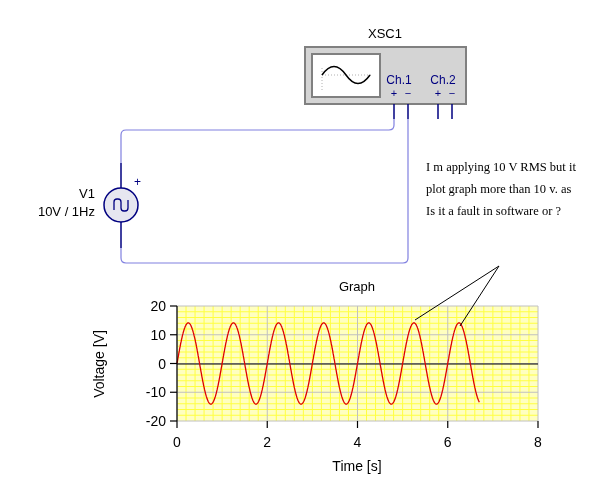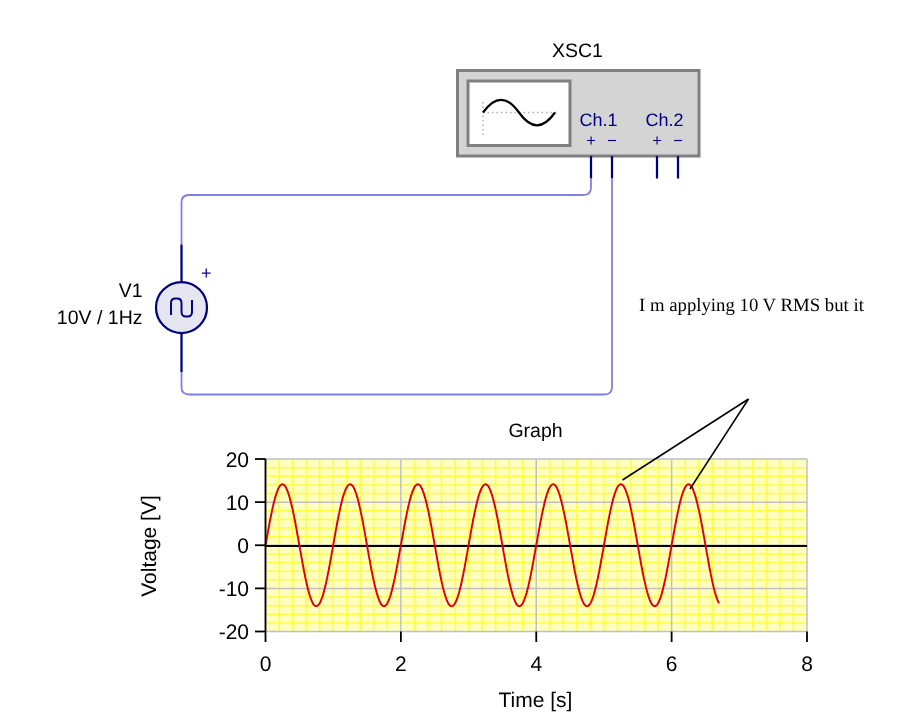--- a/index.html
+++ b/index.html
@@ -3,21 +3,21 @@
 <meta charset="utf-8">
 <style>
   html, body { margin: 0; padding: 0; background: #ffffff; }
   body { width: 615px; height: 478px; position: relative; overflow: hidden;
          font-family: "Liberation Sans", sans-serif; color: #000; }
   svg text { font-family: "Liberation Sans", sans-serif; }
   #canvas { position: absolute; left: 0; top: 0; }
   .note { position: absolute; left: 426px; top: 156px; width: 190px;
           font-family: "Liberation Serif", serif; font-size: 12.5px; line-height: 22px;
           color: #000; }
-  .note div { white-space: nowrap; margin-top: 36px; }
+  .note div { white-space: nowrap; }
 </style>
 </head>
 <body>
 
 <svg id="canvas" width="615" height="478" viewBox="0 0 615 478">
 
   <text x="385" y="38" font-size="13" text-anchor="middle">XSC1</text>
 
   <g>
     <rect x="305" y="47" width="161" height="57" fill="#d4d4d4" stroke="#808080" stroke-width="2"></rect>
@@ -167,13 +167,15 @@
   <text x="357" y="471" font-size="14" text-anchor="middle">Time [s]</text>
 
   <g stroke="#000" stroke-width="1">
     <line x1="499" y1="266" x2="415" y2="320"></line>
     <line x1="499" y1="266" x2="460" y2="326"></line>
   </g>
 </svg>
 
 <div class="note">
   <div>I m applying 10 V RMS but it</div>
+  <div>plot graph more than 10 v. as</div>
+  <div>Is it a fault in software or ?</div>
 </div>
 
 </body></html>

